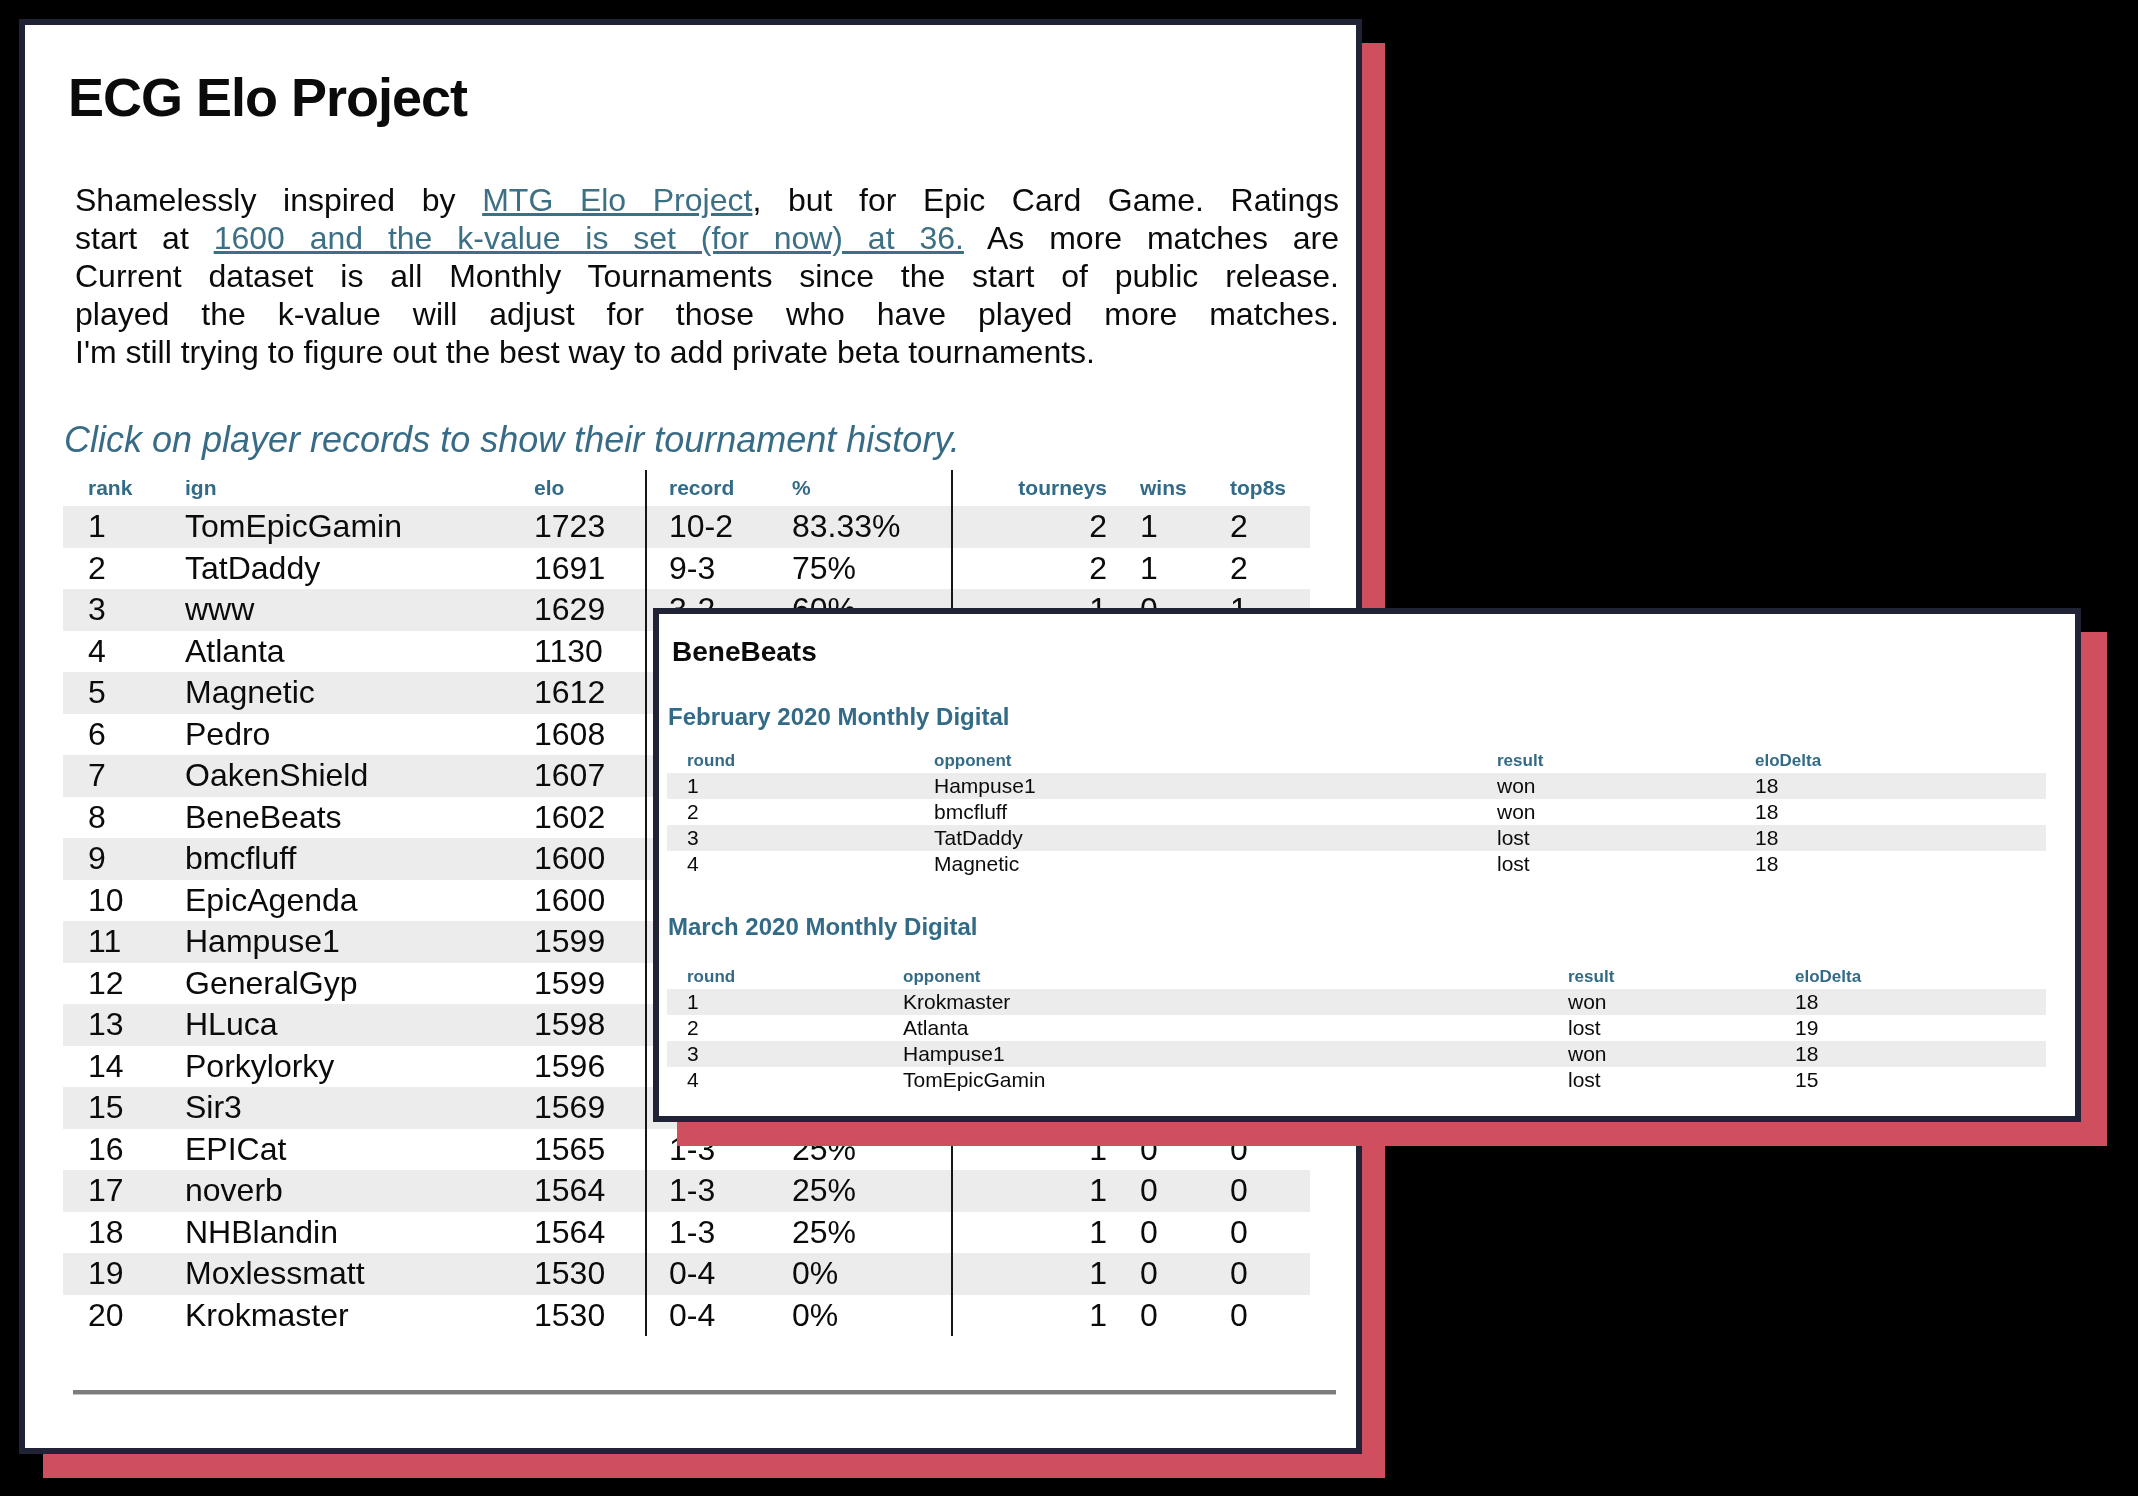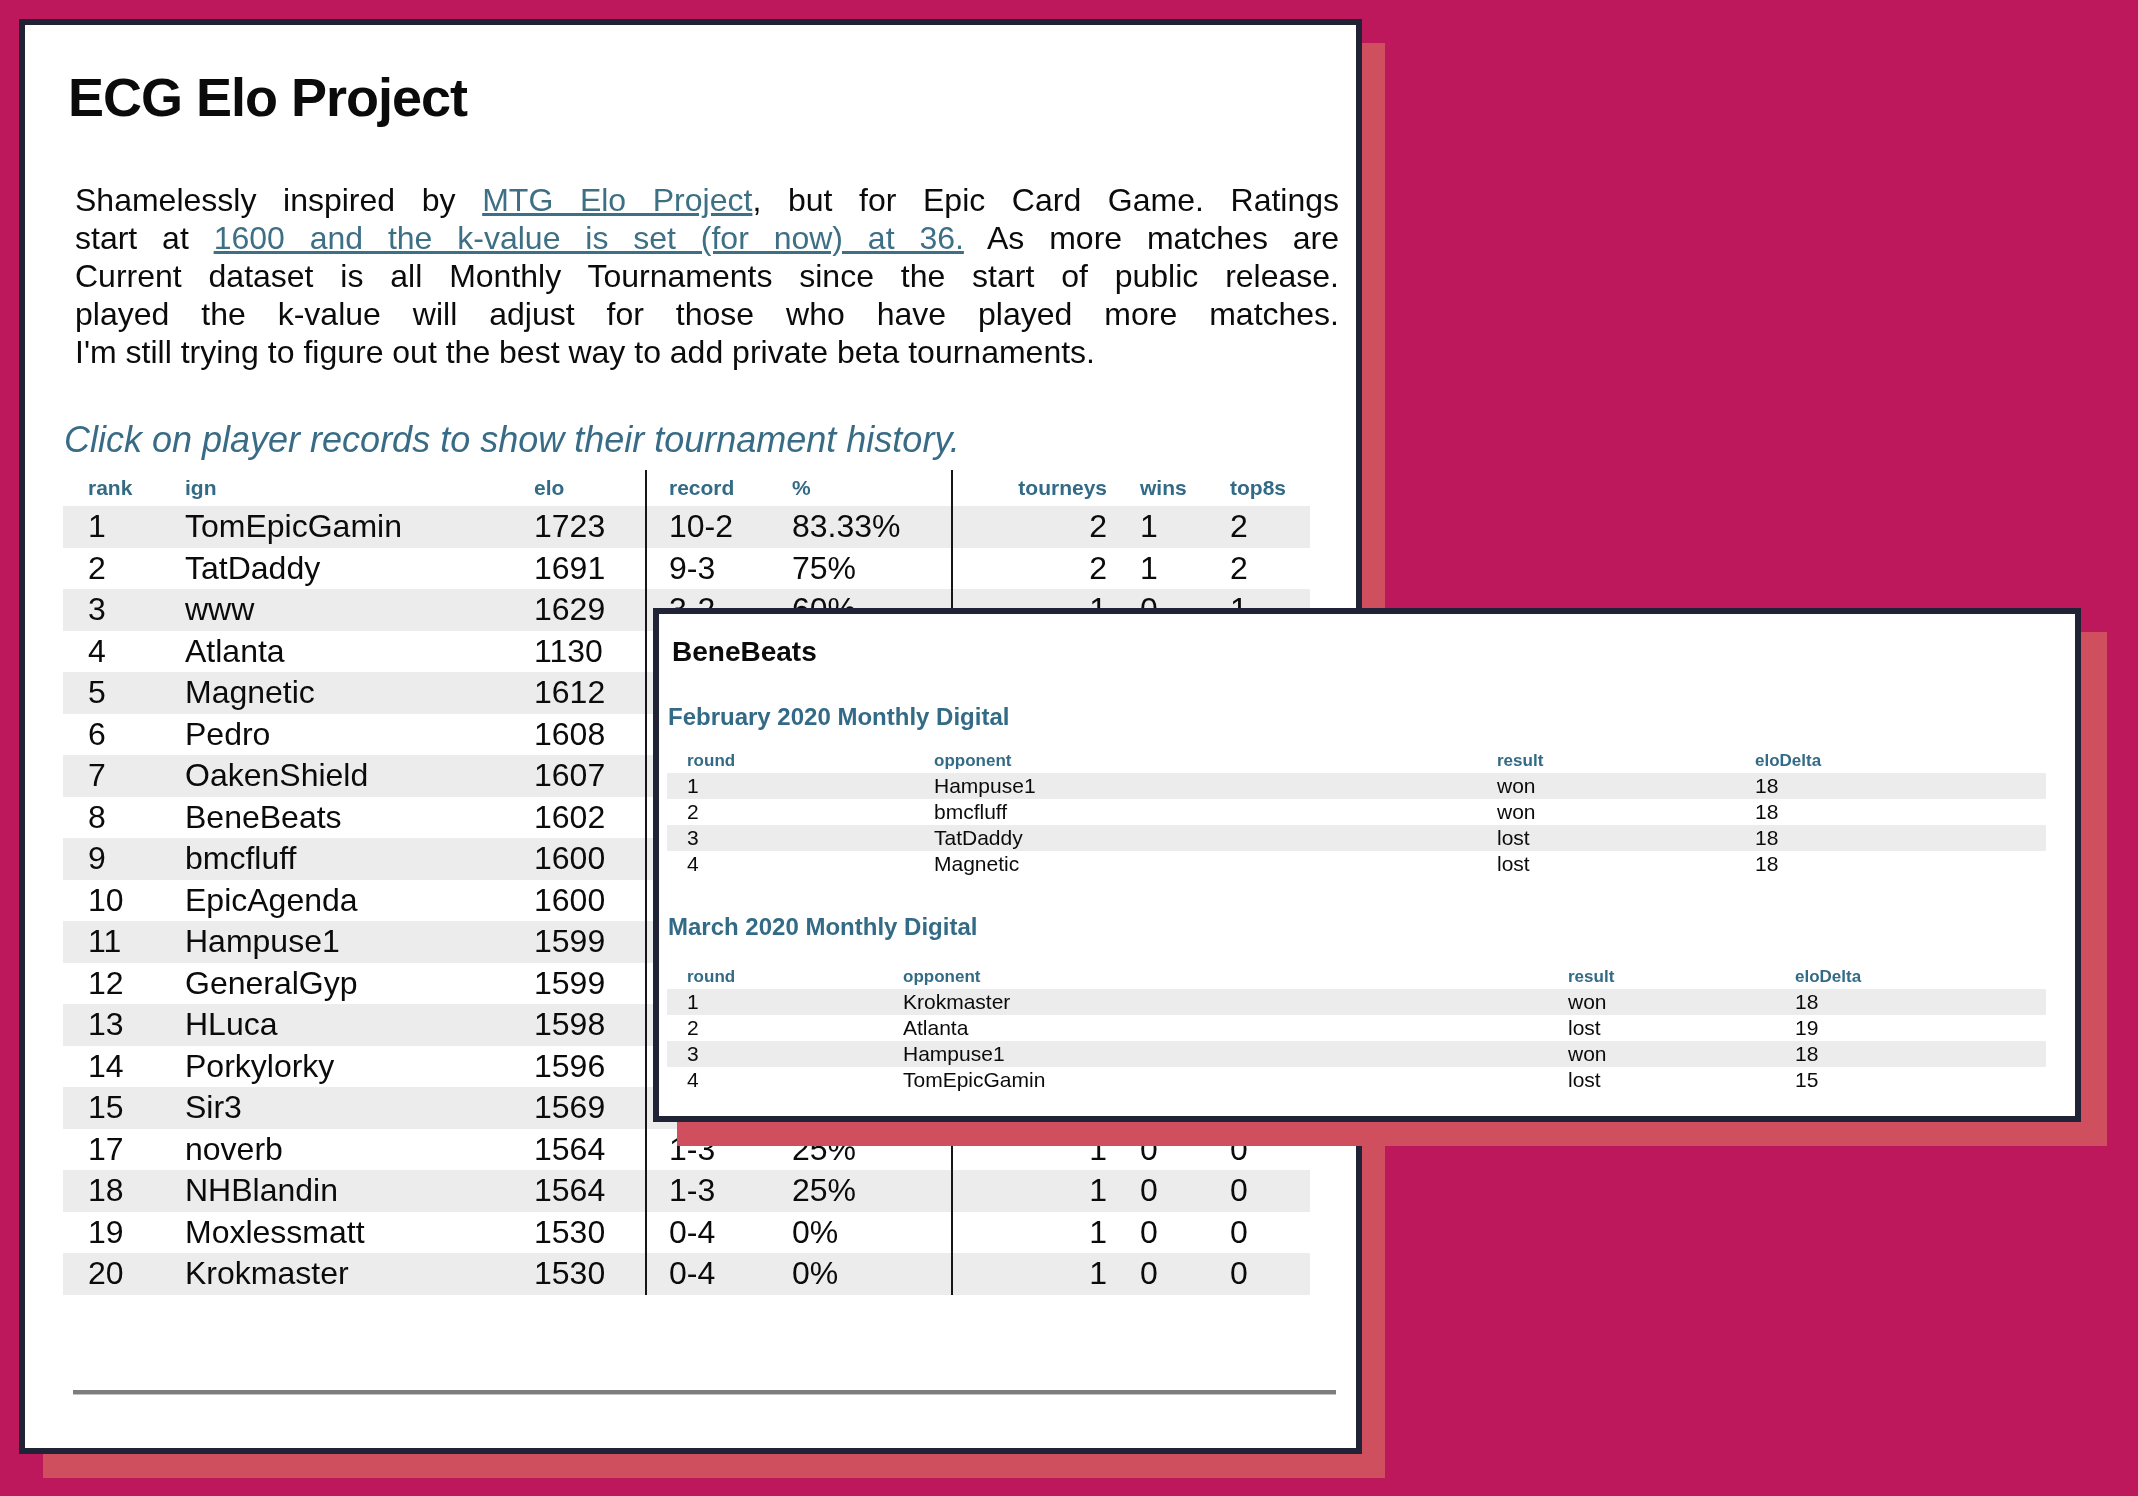--- a/index.html
+++ b/index.html
@@ -1,16 +1,16 @@
 <!DOCTYPE html>
 <html><head>
 <meta charset="utf-8">
 <style>
   html,body{margin:0;padding:0;background:#ffffff;}
-  .page{position:relative;width:2138px;height:1496px;background:#be185d;overflow:hidden;
+  .page{position:relative;width:2138px;height:1496px;background:#000000;overflow:hidden;
         font-family:"Liberation Sans", sans-serif;color:#0b0b0b;}
 
   
   .shadow-card{position:absolute;background:#d04f5e;}
   .main-shadow{left:43px;top:43px;width:1342px;height:1435px;z-index:0;}
   .main-card{position:absolute;left:19px;top:19px;width:1343px;height:1435px;
              background:#ffffff;border:6px solid #1f2335;box-sizing:border-box;z-index:1;}
   .modal-shadow{left:677px;top:632px;width:1430px;height:514px;z-index:2;}
   .modal-card{position:absolute;left:653px;top:608px;width:1428px;height:514px;
               background:#ffffff;border:6px solid #1f2335;box-sizing:border-box;z-index:3;}
@@ -246,20 +246,30 @@
             <td class="c-rank">15</td>
             <td class="c-ign">Sir3</td>
             <td class="c-elo">1569</td>
             <td class="c-record"></td>
             <td class="c-pct"></td>
             <td class="c-tourneys"></td>
             <td class="c-wins"></td>
             <td class="c-top8s"></td>
           </tr>
           <tr>
+            <td class="c-rank">16</td>
+            <td class="c-ign">EPICat</td>
+            <td class="c-elo">1565</td>
+            <td class="c-record">1-3</td>
+            <td class="c-pct">25%</td>
+            <td class="c-tourneys">1</td>
+            <td class="c-wins">0</td>
+            <td class="c-top8s">0</td>
+          </tr>
+          <tr>
             <td class="c-rank">17</td>
             <td class="c-ign">noverb</td>
             <td class="c-elo">1564</td>
             <td class="c-record">1-3</td>
             <td class="c-pct">25%</td>
             <td class="c-tourneys">1</td>
             <td class="c-wins">0</td>
             <td class="c-top8s">0</td>
           </tr>
           <tr>

